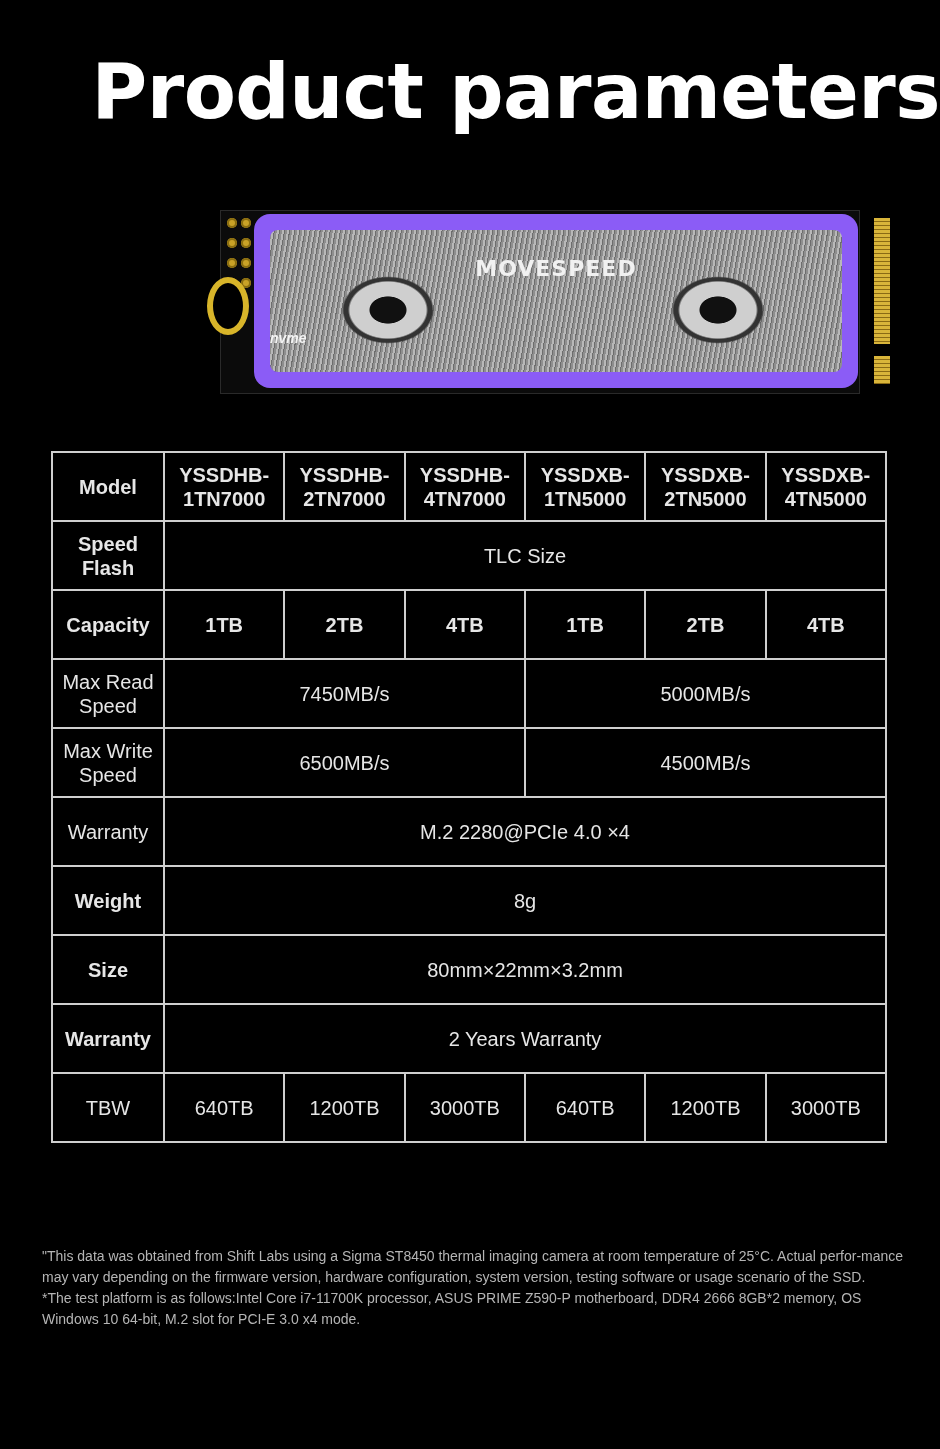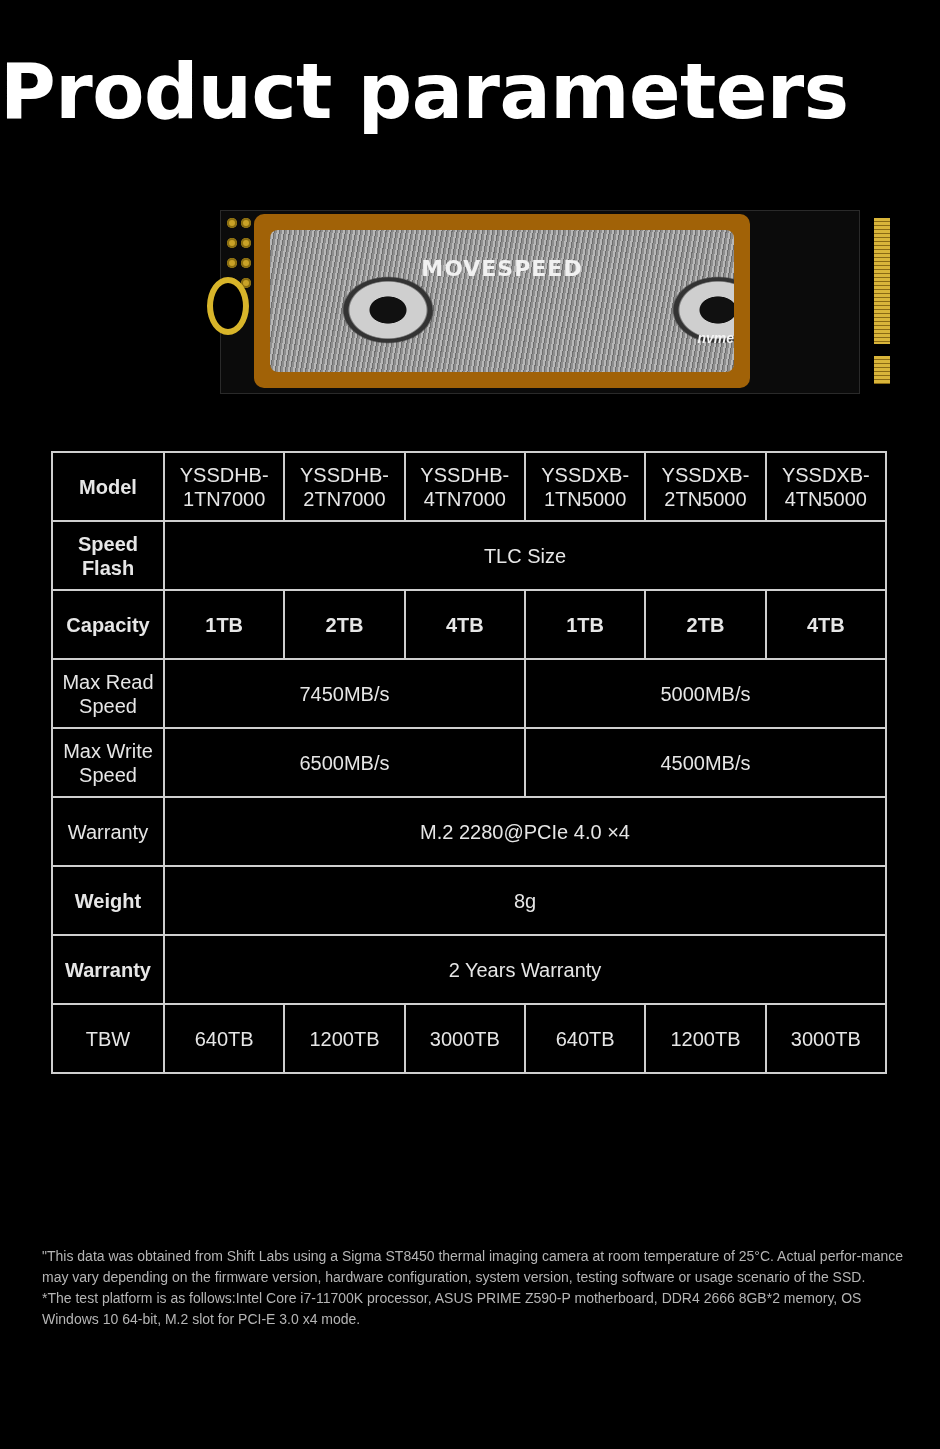--- a/index.html
+++ b/index.html
@@ -1,51 +1,51 @@
 <!DOCTYPE html>
 <html><head>
 <meta charset="utf-8">
 <style>
   html, body { margin: 0; padding: 0; background: #000; }
   body { width: 940px; height: 1449px; position: relative; overflow: hidden; color: #e8e8e8;
          font-family: "Liberation Sans", "DejaVu Sans", sans-serif; }
-  .title { position: absolute; top: 52px; left: 0; width: 940px; text-align: left;
+  .title { position: absolute; top: 52px; left: 0; width: 940px; text-align: right;
            font-size: 76px; font-weight: 700; color: #fff; letter-spacing: -0.5px;
            font-family: "DejaVu Sans", sans-serif; line-height: 80px; }
   
   .ssd { position: absolute; left: 220px; top: 210px; width: 670px; height: 184px; }
   .pcb { position: absolute; left: 0; top: 0; width: 638px; height: 182px; background: #0b0b0b;
          border: 1px solid #2a2a2a; }
   .pads { position: absolute; left: 4px; top: 4px; width: 34px; }
   .pad { width: 10px; height: 10px; border-radius: 50%; background: #c9a227; display: inline-block; margin: 3px 2px; box-shadow: inset 0 0 0 2px #8a6d10; }
   .notch { position: absolute; left: -14px; top: 66px; width: 30px; height: 46px; border-radius: 50%;
            border: 6px solid #d8b52a; background: #000; }
   .connector { position: absolute; right: 0; top: 8px; width: 18px; height: 166px; }
   .conn-a { position: absolute; right: 0; top: 0; width: 16px; height: 126px;
             background: repeating-linear-gradient(180deg, #d9b53a 0 3px, #8a6a14 3px 4px); }
   .conn-b { position: absolute; right: 0; top: 138px; width: 16px; height: 28px;
             background: repeating-linear-gradient(180deg, #d9b53a 0 3px, #8a6a14 3px 4px); }
-  .label-frame { position: absolute; left: 34px; top: 4px; width: 496px; height: 174px; background: #a16207;
-                 border-radius: 10px; }
+  .label-frame { position: absolute; left: 34px; top: 4px; width: 604px; height: 174px; background: #8b5cf6;
+                 border-radius: 16px; }
   .label-art { position: absolute; left: 16px; top: 16px; right: 16px; bottom: 16px; border-radius: 8px;
                background: radial-gradient(ellipse 60px 44px at 118px 80px, #111 0 18px, #cfcfcf 19px 38px, #333 40px 44px, transparent 46px),
                            radial-gradient(ellipse 60px 44px at 448px 80px, #111 0 18px, #cfcfcf 19px 38px, #333 40px 44px, transparent 46px),
                            repeating-linear-gradient(100deg, #8e8e8e 0 2px, #b8b8b8 2px 4px, #6d6d6d 4px 5px),
                            #a0a0a0; overflow: hidden; }
   .brand { position: absolute; left: 0; width: 100%; top: 26px; text-align: center; font-size: 22px;
            font-weight: 700; letter-spacing: 1px; color: #f1f1f1; font-family: "DejaVu Sans", sans-serif; }
-  .nvme { position: absolute; left: 0; width: 100%; top: 100px; text-align: right; font-size: 14px;
+  .nvme { position: absolute; left: 0; width: 100%; top: 100px; text-align: left; font-size: 14px;
           font-style: italic; font-weight: 700; color: #f4f4f4; }
   
   table.spec { position: absolute; left: 51px; top: 451px; border-collapse: collapse; width: 836px; table-layout: fixed; }
   table.spec td { border: 2px solid #cfcfcf; text-align: center; vertical-align: middle; padding: 0;
                   font-size: 20px; color: #e6e6e6; height: 67px; line-height: 24px; }
   td.rh { width: 110px; font-size: 20px; }
   td.rh.b { font-weight: 700; }
-  td.model { font-size: 17px; font-weight: 400; line-height: 21px; }
+  td.model { font-size: 17px; font-weight: 700; line-height: 21px; }
   td.cap { font-weight: 700; font-size: 20px; margin-top: 16px; }
   .notes { position: absolute; left: 42px; top: 1246px; width: 862px; font-size: 14px; line-height: 21px; color: #b5b5b5; }
   .notes p { margin: 0; }
 </style>
 </head>
 <body>
 
 <div class="title">Product parameters</div>
 
 <div class="ssd">
@@ -104,20 +104,24 @@
   </tr>
   <tr>
     <td class="rh">Warranty</td>
     <td colspan="6">M.2 2280@PCIe 4.0 ×4</td>
   </tr>
   <tr>
     <td class="rh b">Weight</td>
     <td colspan="6">8g</td>
   </tr>
   <tr>
+    <td class="rh b">Size</td>
+    <td colspan="6">80mm×22mm×3.2mm</td>
+  </tr>
+  <tr>
     <td class="rh b">Warranty</td>
     <td colspan="6">2 Years Warranty</td>
   </tr>
   <tr>
     <td class="rh">TBW</td>
     <td>640TB</td>
     <td>1200TB</td>
     <td>3000TB</td>
     <td>640TB</td>
     <td>1200TB</td>

